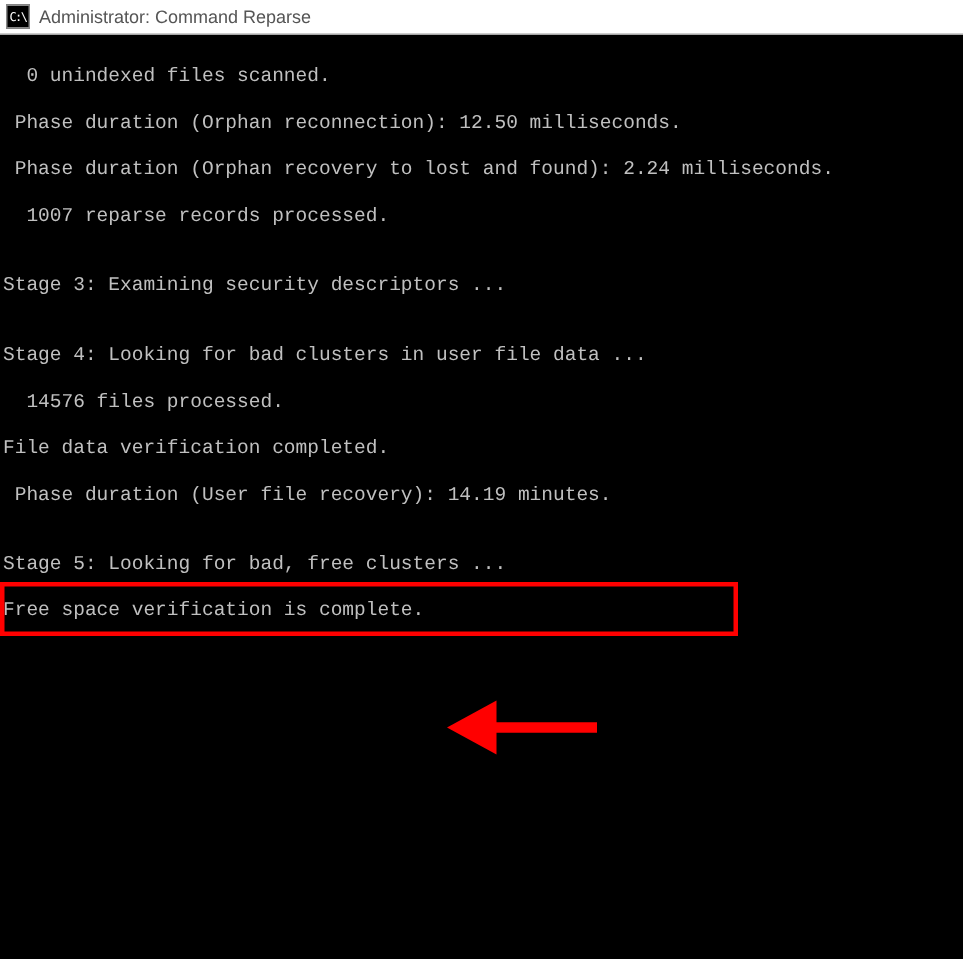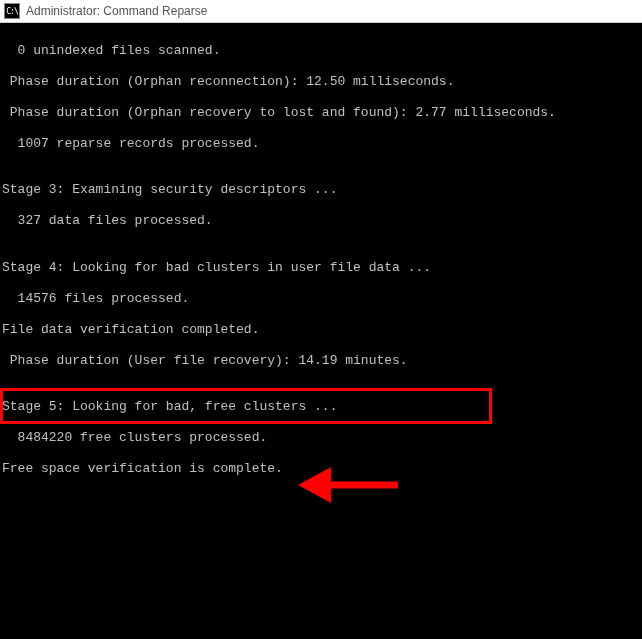--- a/index.html
+++ b/index.html
@@ -58,33 +58,31 @@
 <body>
 
 <div class="titlebar">
   <span class="titlebar-icon">C:\</span>
   <span>Administrator: Command Reparse</span>
 </div>
 
 <div class="console">
 <div>  0 unindexed files scanned.</div>
 <div> Phase duration (Orphan reconnection): 12.50 milliseconds.</div>
-<div> Phase duration (Orphan recovery to lost and found): 2.77 milliseconds.</div>
+<div> Phase duration (Orphan recovery to lost and found): 2.24 milliseconds.</div>
 <div>  1007 reparse records processed.</div>
 <div></div>
 <div>Stage 3: Examining security descriptors ...</div>
-<div>  327 data files processed.</div>
 <div></div>
 <div>Stage 4: Looking for bad clusters in user file data ...</div>
 <div>  14576 files processed.</div>
 <div>File data verification completed.</div>
 <div> Phase duration (User file recovery): 14.19 minutes.</div>
 <div></div>
 <div>Stage 5: Looking for bad, free clusters ...</div>
-<div>  8484220 free clusters processed.</div>
 <div>Free space verification is complete.</div>
 
 <div></div>
 
 
 <div></div>
 
 
 
 

